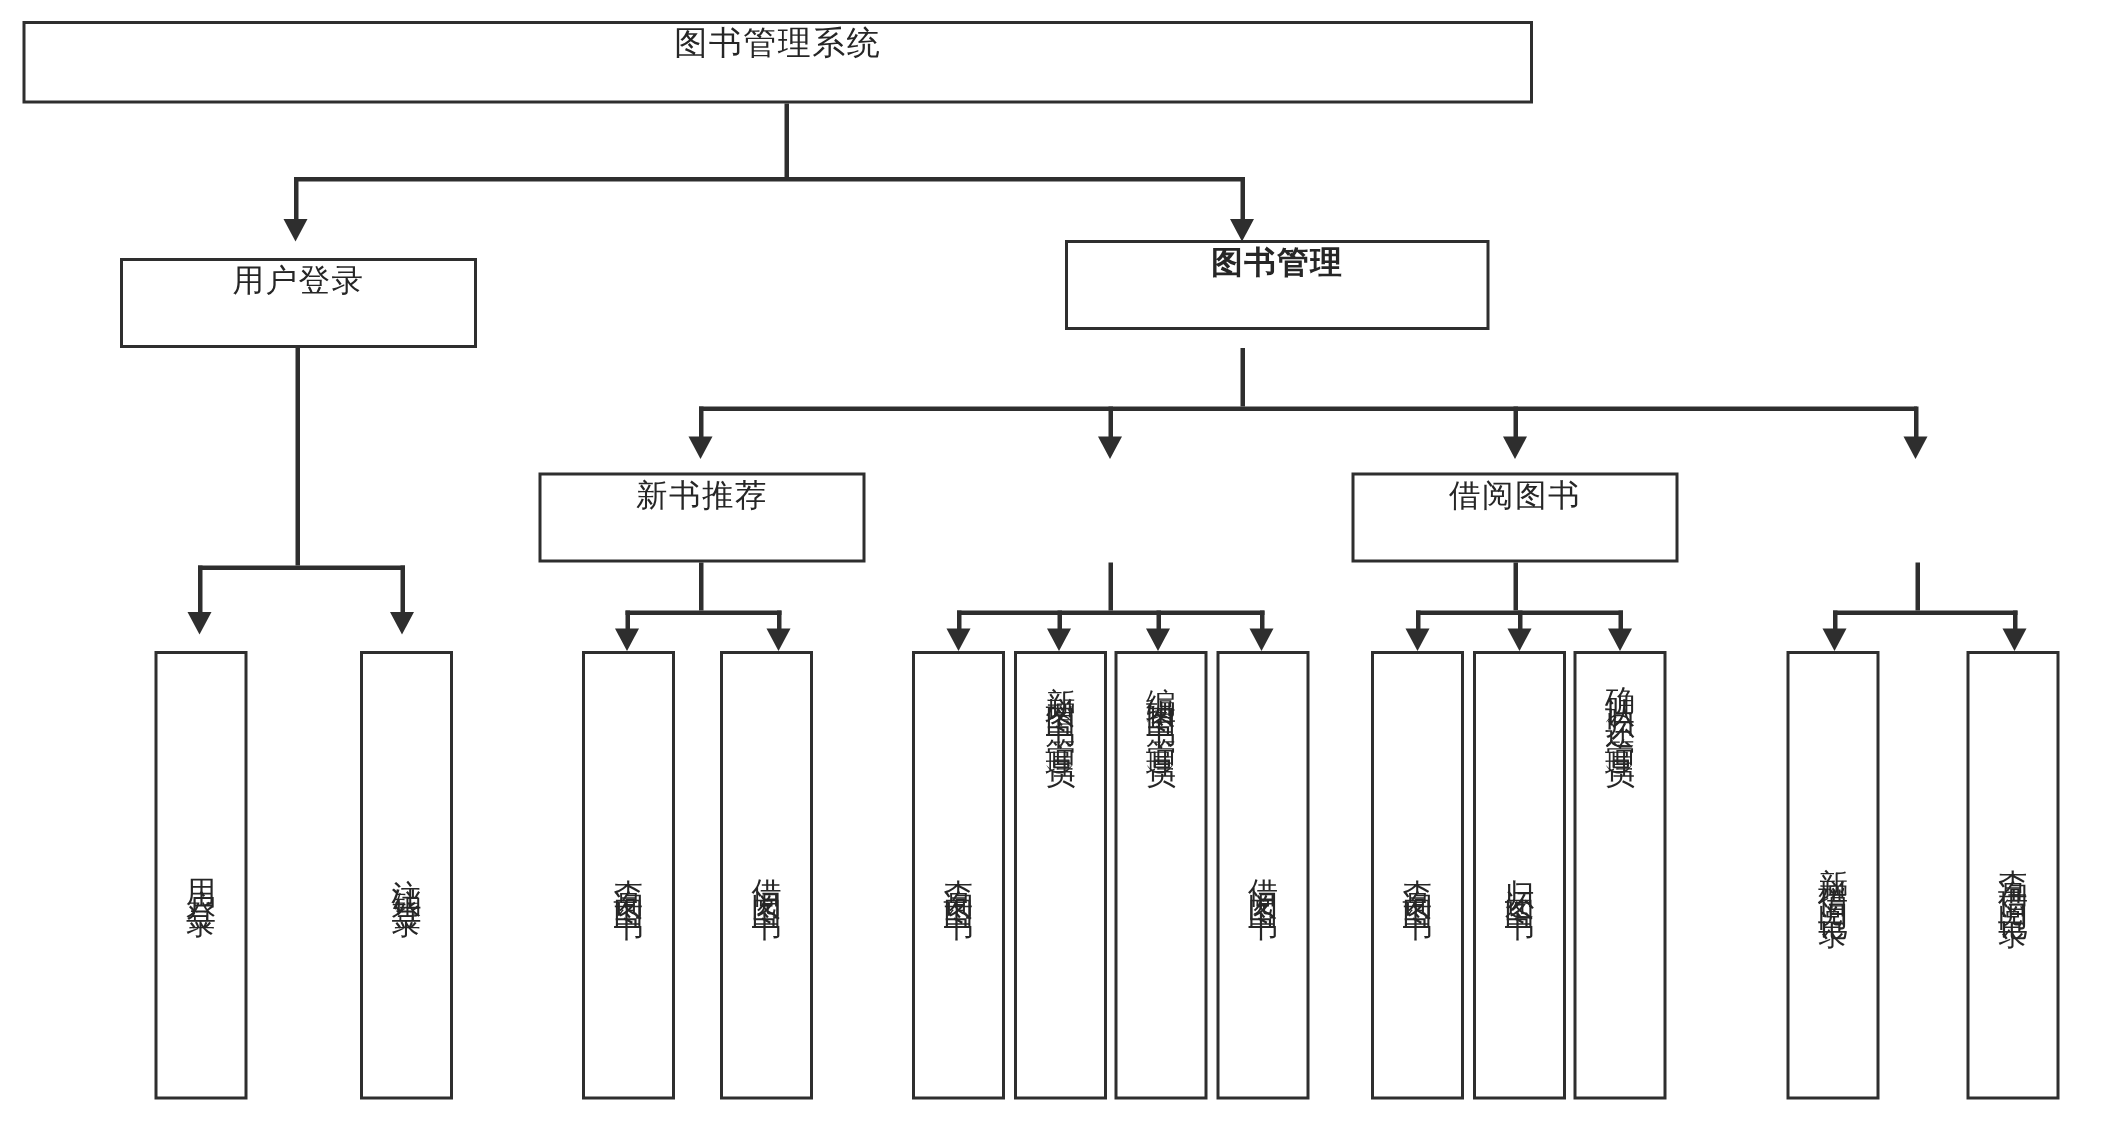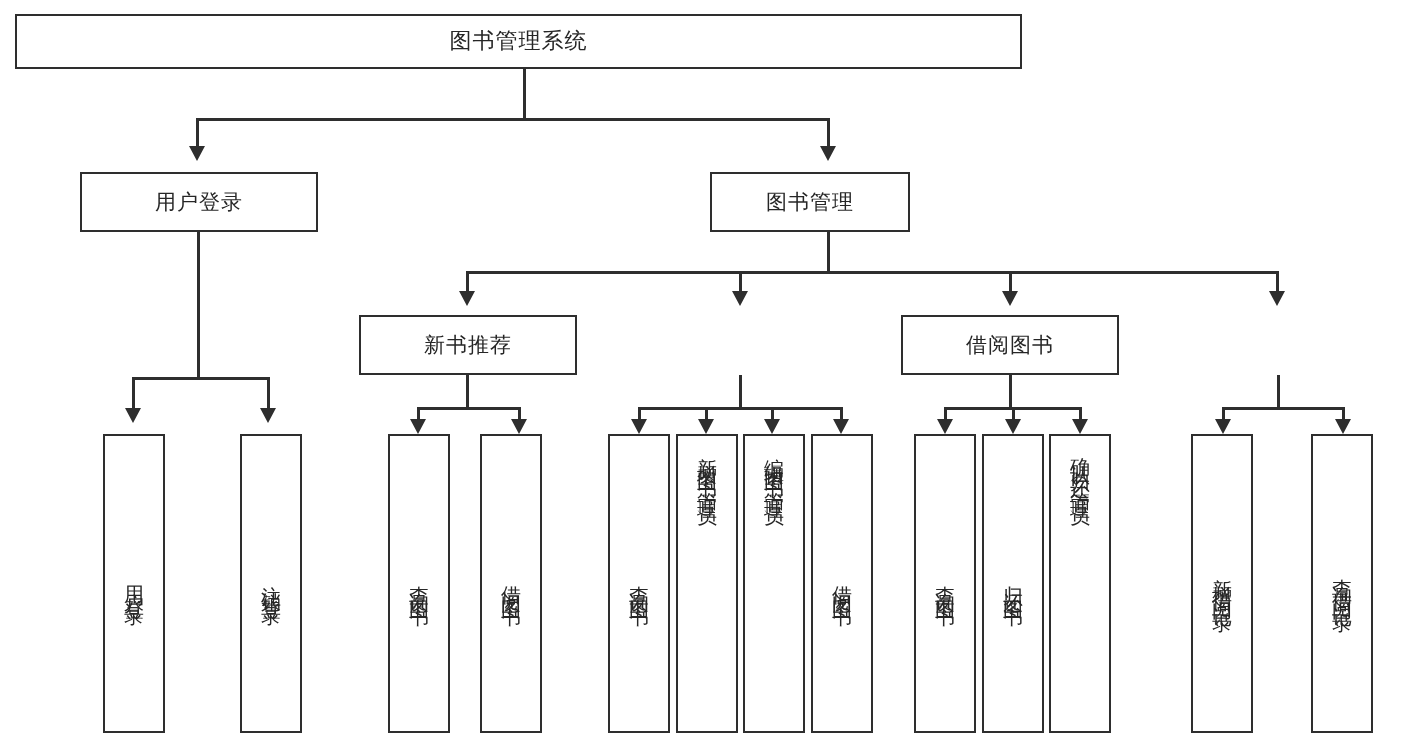--- a/index.html
+++ b/index.html
@@ -14,21 +14,21 @@
     background:#ffffff;
     overflow:hidden;
   }
   
   .node{
     position:absolute;
     box-sizing:border-box;
     border:2px solid #2e2e2e;
     background:#ffffff;
     display:flex;
-    align-items:center;
+    align-items:flex-start;
     justify-content:center;
     color:#262626;
     text-align:center;
   }
   .node .lbl{
     display:block;
     line-height:1.28;
     letter-spacing:1px;
     white-space:pre;
   }
@@ -96,21 +96,21 @@
 
   <div class="ln vline" style="left:196px;top:118px;width:3px;height:30px;"></div>
   <div class="arrow" style="left:189px;top:146px;"></div>
   <div class="ln vline" style="left:827px;top:118px;width:3px;height:30px;"></div>
   <div class="arrow" style="left:820px;top:146px;"></div>
 
   <div class="node h-node" style="left:80px;top:172px;width:238px;height:60px;">
     <span class="lbl">用户登录</span>
   </div>
 
-  <div class="node h-node" style="left:710px;top:172px;width:200px;height:60px;">
+  <div class="node h-node" style="left:710px;top:160px;width:283px;height:60px;font-weight:bold;">
     <span class="lbl">图书管理</span>
   </div>
 
   <div class="ln vline" style="left:197px;top:232px;width:3px;height:145px;"></div>
   <div class="ln hline" style="left:132px;top:377px;width:138px;height:3px;"></div>
   <div class="ln vline" style="left:132px;top:377px;width:3px;height:33px;"></div>
   <div class="arrow" style="left:125px;top:408px;"></div>
   <div class="ln vline" style="left:267px;top:377px;width:3px;height:33px;"></div>
   <div class="arrow" style="left:260px;top:408px;"></div>
 

